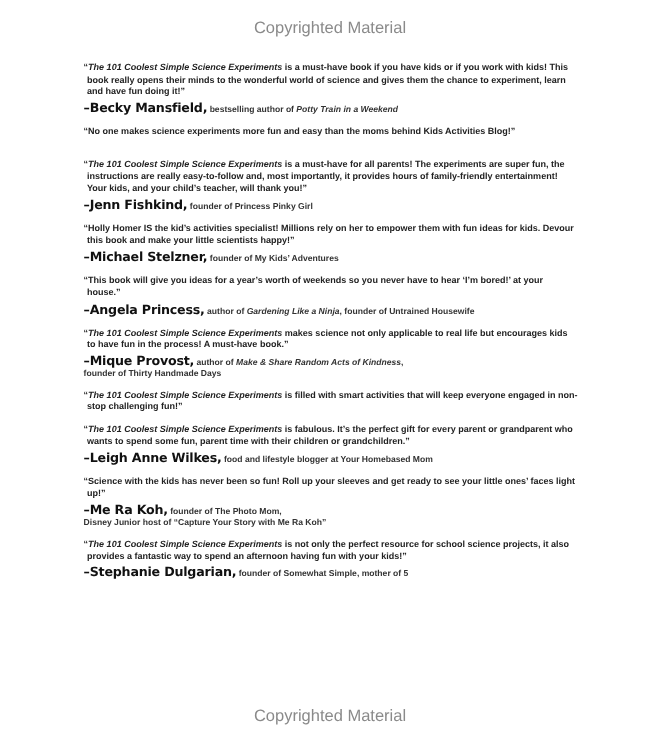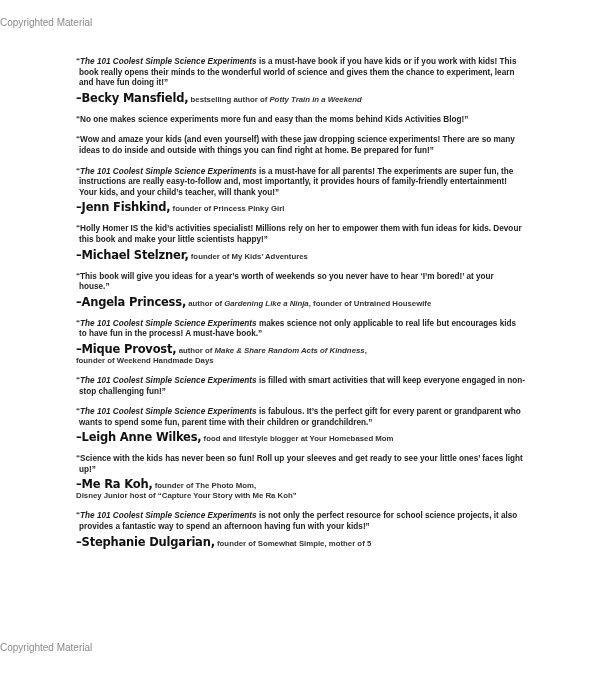--- a/index.html
+++ b/index.html
@@ -1,17 +1,17 @@
 <!DOCTYPE html>
 <html><head>
 <meta charset="utf-8">
 <style>
   html, body { margin:0; padding:0; background:#ffffff; }
   body { width:600px; height:675px; position:relative; overflow:hidden; font-family:"Liberation Sans", sans-serif; color:#222; }
-  .watermark { position:absolute; left:0; width:600px; text-align:left; font-family:"Liberation Sans", sans-serif; font-size:10px; color:#8a8a8a; letter-spacing:0px; }
+  .watermark { position:absolute; left:0; width:600px; text-align:center; font-family:"Liberation Sans", sans-serif; font-size:15px; color:#8a8a8a; letter-spacing:0px; }
   .wm-top { top:17px; }
   .wm-bottom { top:642px; }
   .content { position:absolute; left:76px; top:57px; width:450px; }
   .blurb { margin:0; }
   .quote { font-size:8.2px; line-height:10.6px; color:#222; font-weight:600; padding-left:0; text-indent:-3px; margin-left:3px; }
   .quote i { font-style:italic; font-weight:600; }
   .attr { text-align:left; font-size:7.8px; line-height:10px; color:#333; font-weight:600; margin-top:4px; }
   .attr .name { font-family:"DejaVu Sans", sans-serif; font-size:11.5px; font-weight:bold; color:#111; letter-spacing:-0.2px; }
   .attr i { font-style:italic; }
   .gap { height:10px; }
@@ -25,41 +25,40 @@
     <div class="blurb">
     <div class="quote"><span>“</span><i>The 101 Coolest Simple Science Experiments</i><span> is a must-have book if you have kids or if you work with kids! This book really opens their minds to the wonderful world of science and gives them the chance to experiment, learn and have fun doing it!”</span></div>
     <div class="attr"><span class="name">–Becky Mansfield,</span><span> bestselling author of </span><i>Potty Train in a Weekend</i><span></span><div></div></div>
     <div class="gap"></div>
   </div>
     <div class="blurb">
     <div class="quote"><span>“</span><i></i><span>No one makes science experiments more fun and easy than the moms behind Kids Activities Blog!”</span></div>
     <div class="gap"></div>
   </div>
     <div class="blurb">
-    <div class="quote"><span>“</span><i></i><span>Wow and amaze your kids (and even yourself) with these jaw dropping science experiments! There are so many ideas to do inside and outside with things you can find right at home. Be prepared for fun!”</span></div>
     <div class="gap"></div>
   </div>
     <div class="blurb">
     <div class="quote"><span>“</span><i>The 101 Coolest Simple Science Experiments</i><span> is a must-have for all parents! The experiments are super fun, the instructions are really easy-to-follow and, most importantly, it provides hours of family-friendly entertainment! Your kids, and your child’s teacher, will thank you!”</span></div>
     <div class="attr"><span class="name">–Jenn Fishkind,</span><span> founder of Princess Pinky Girl</span><i></i><span></span><div></div></div>
     <div class="gap"></div>
   </div>
     <div class="blurb">
     <div class="quote"><span>“</span><i></i><span>Holly Homer IS the kid’s activities specialist! Millions rely on her to empower them with fun ideas for kids. Devour this book and make your little scientists happy!”</span></div>
     <div class="attr"><span class="name">–Michael Stelzner,</span><span> founder of My Kids’ Adventures</span><i></i><span></span><div></div></div>
     <div class="gap"></div>
   </div>
     <div class="blurb">
     <div class="quote"><span>“</span><i></i><span>This book will give you ideas for a year’s worth of weekends so you never have to hear ‘I’m bored!’ at your house.”</span></div>
     <div class="attr"><span class="name">–Angela Princess,</span><span> author of </span><i>Gardening Like a Ninja</i><span>, founder of Untrained Housewife</span><div></div></div>
     <div class="gap"></div>
   </div>
     <div class="blurb">
     <div class="quote"><span>“</span><i>The 101 Coolest Simple Science Experiments</i><span> makes science not only applicable to real life but encourages kids to have fun in the process! A must-have book.”</span></div>
-    <div class="attr"><span class="name">–Mique Provost,</span><span> author of </span><i>Make &amp; Share Random Acts of Kindness</i><span>,</span><div>founder of Weekend Handmade Days</div></div>
+    <div class="attr"><span class="name">–Mique Provost,</span><span> author of </span><i>Make &amp; Share Random Acts of Kindness</i><span>,</span><div>founder of Thirty Handmade Days</div></div>
     <div class="gap"></div>
   </div>
     <div class="blurb">
     <div class="quote"><span>“</span><i>The 101 Coolest Simple Science Experiments</i><span> is filled with smart activities that will keep everyone engaged in non-stop challenging fun!”</span></div>
     <div class="gap"></div>
   </div>
     <div class="blurb">
     <div class="quote"><span>“</span><i>The 101 Coolest Simple Science Experiments</i><span> is fabulous. It’s the perfect gift for every parent or grandparent who wants to spend some fun, parent time with their children or grandchildren.”</span></div>
     <div class="attr"><span class="name">–Leigh Anne Wilkes,</span><span> food and lifestyle blogger at Your Homebased Mom</span><i></i><span></span><div></div></div>
     <div class="gap"></div>

